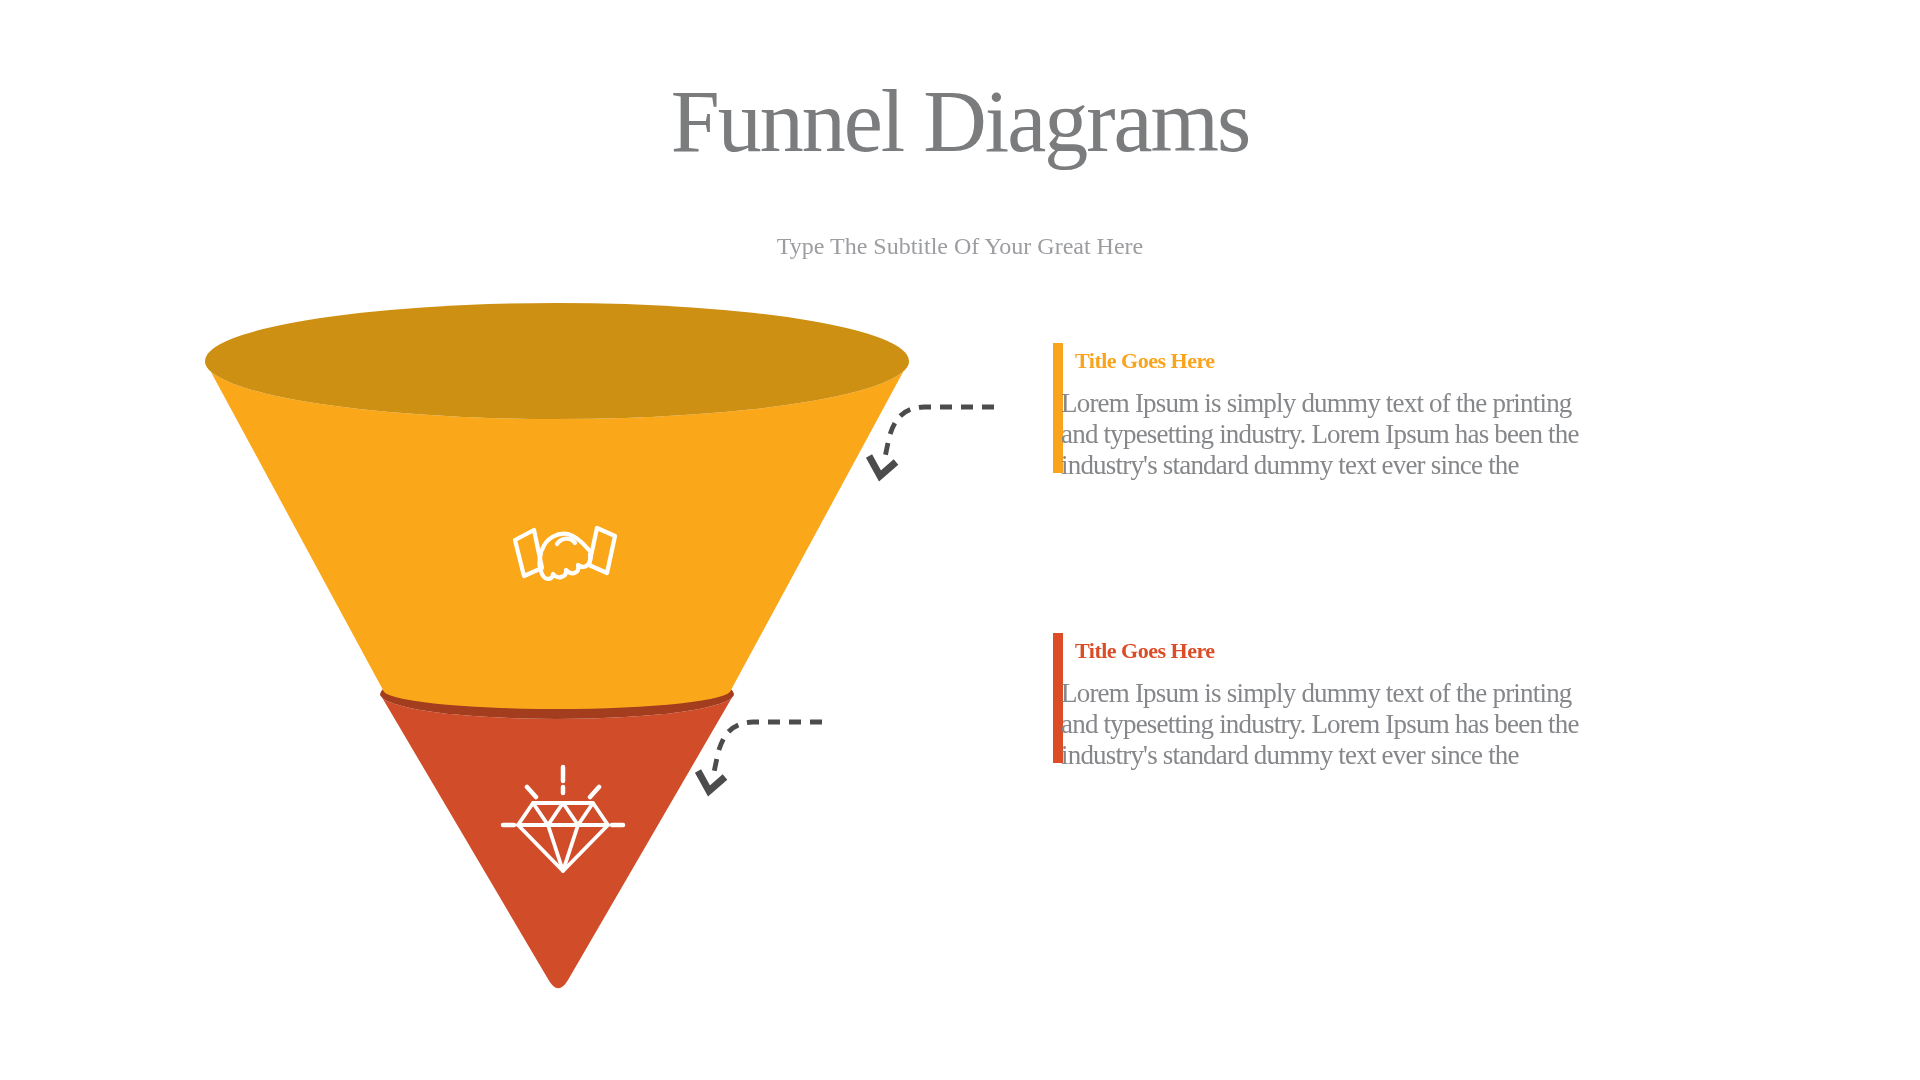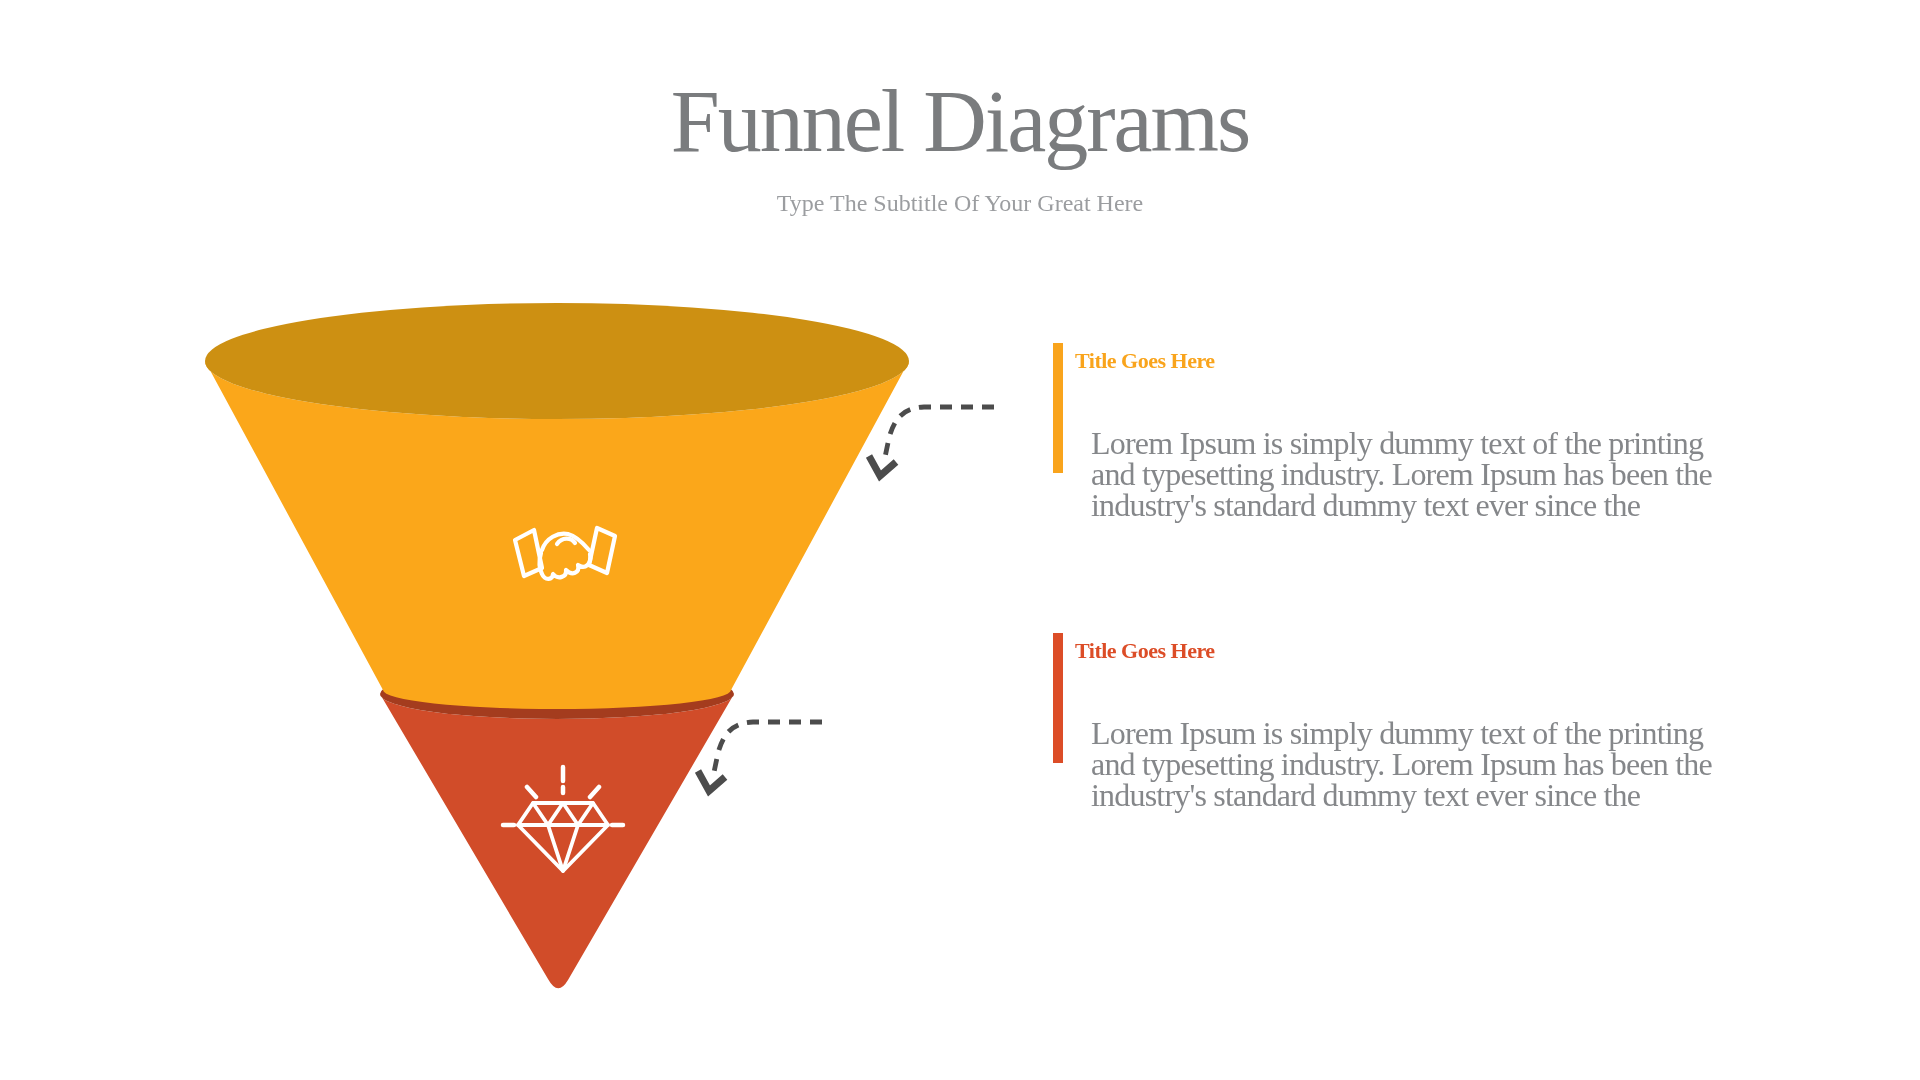--- a/index.html
+++ b/index.html
@@ -62,37 +62,36 @@
     left: 22px;
     top: 3px;
     font-size: 22px;
     line-height: 30px;
     font-weight: bold;
     letter-spacing: -0.5px;
     white-space: nowrap;
   }
   .block-body {
     position: absolute;
-    left: 38px;
+    left: 8px;
     top: 45px;
-    font-size: 32px;
+    font-size: 27px;
     line-height: 31px;
     letter-spacing: -0.8px;
     color: #85878a;
     white-space: nowrap;
-    margin-top: 40px;
   }
 </style>
 </head>
 <body>
 
 <div class="slide">
 
   <div class="page-title" style="color: rgb(122, 124, 126);">Funnel Diagrams</div>
-  <div class="page-subtitle" style="color: rgb(155, 157, 160);">Type The Subtitle Of Your Great Here</div>
+  <div class="page-subtitle" style="color: rgb(155, 157, 160); margin-top: 43px;">Type The Subtitle Of Your Great Here</div>
 
   <svg class="diagram-svg" viewBox="0 0 1920 1080">
 
     <g>
       <path d="M380,694 A177,25 0 0 0 734,694 L568,980 Q558,997 548,979 Z" style="fill: rgb(209, 76, 41);"></path>
       <ellipse cx="557" cy="694" rx="177" ry="25" style="fill: rgb(164, 60, 30);"></ellipse>
     </g>
 
     <g>
       <path d="M205,361 A352,58 0 0 0 909,361 L731,690 A174,19 0 0 1 383,690 Z" style="fill: rgb(251, 167, 26);"></path>

